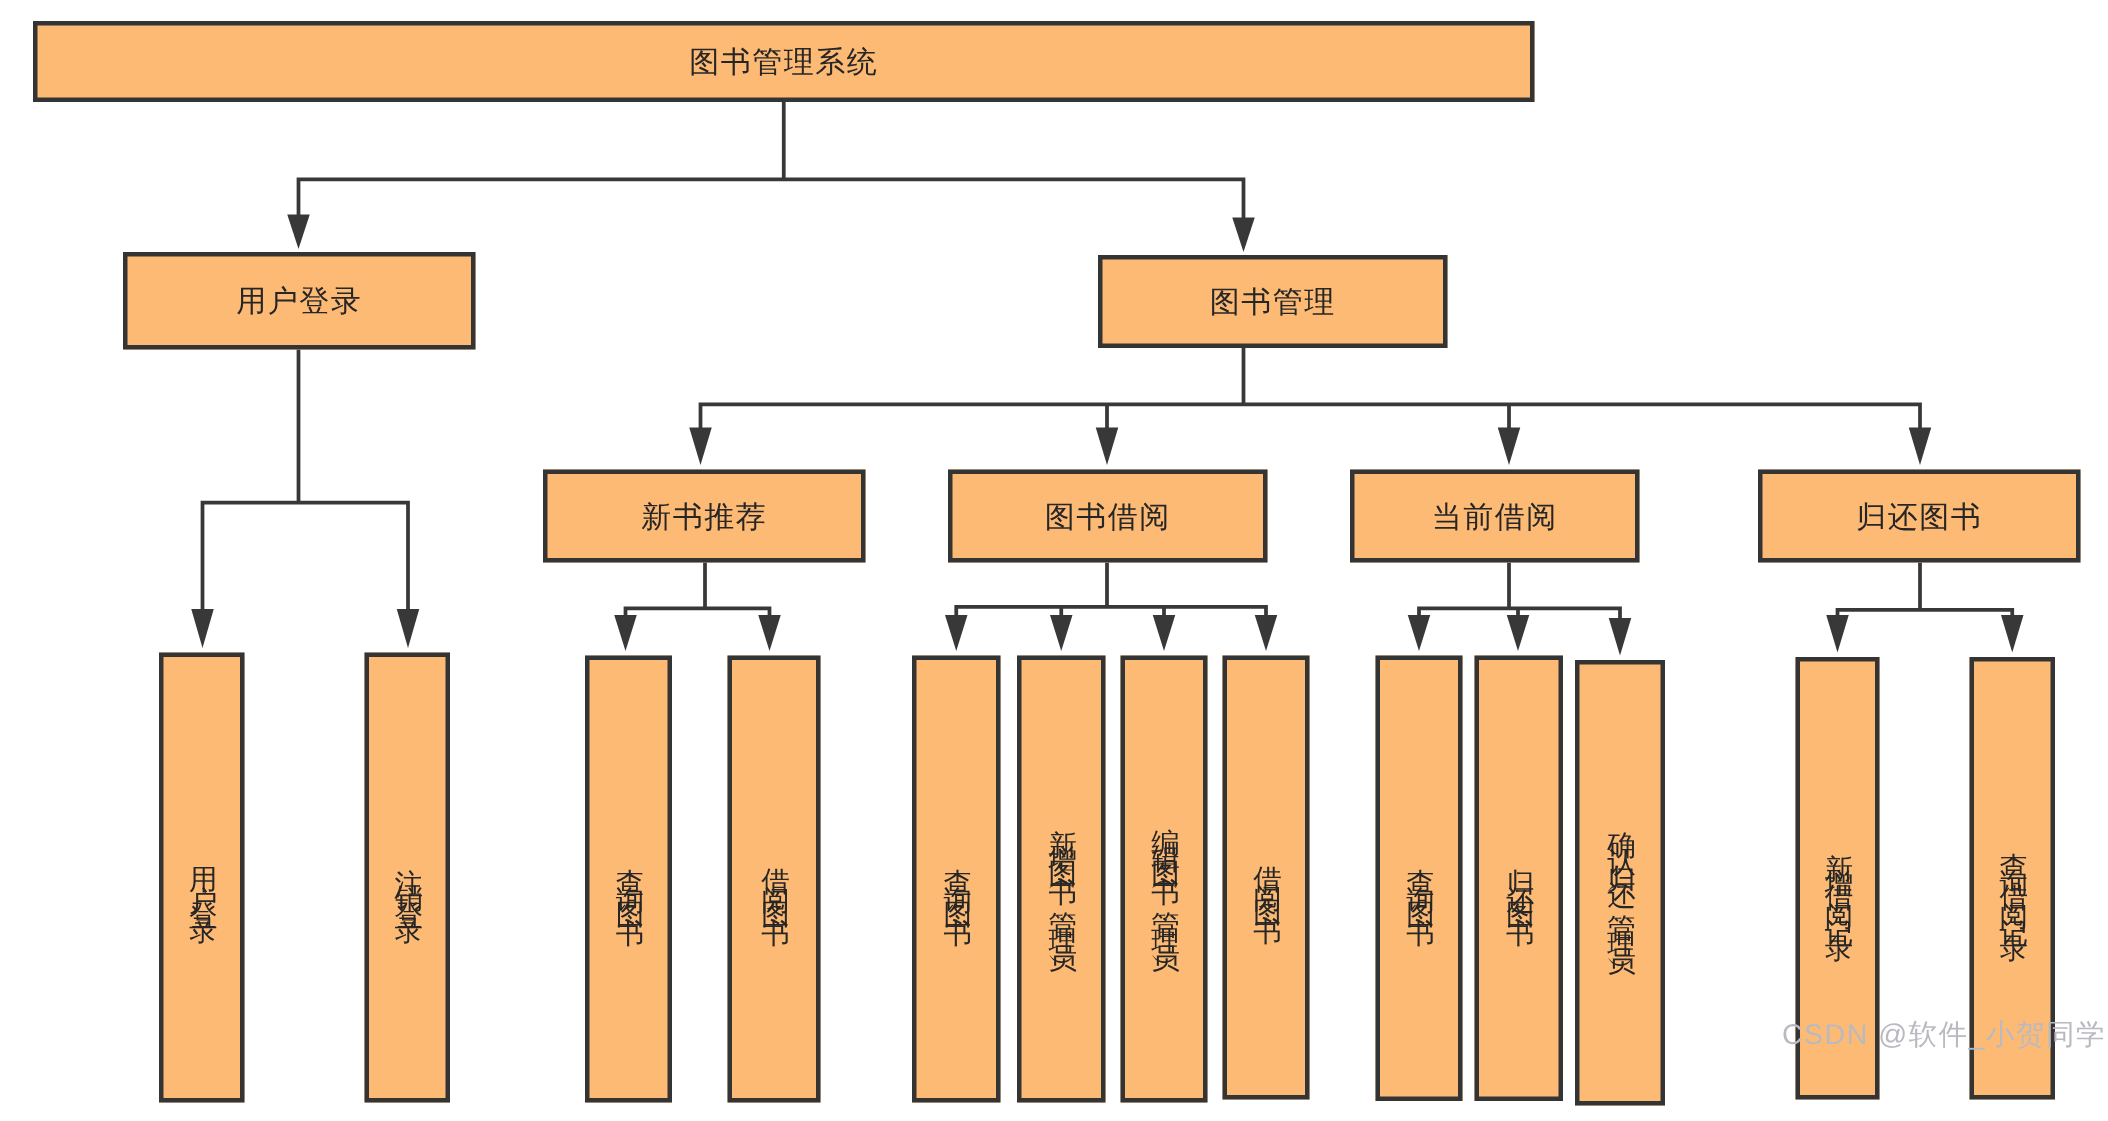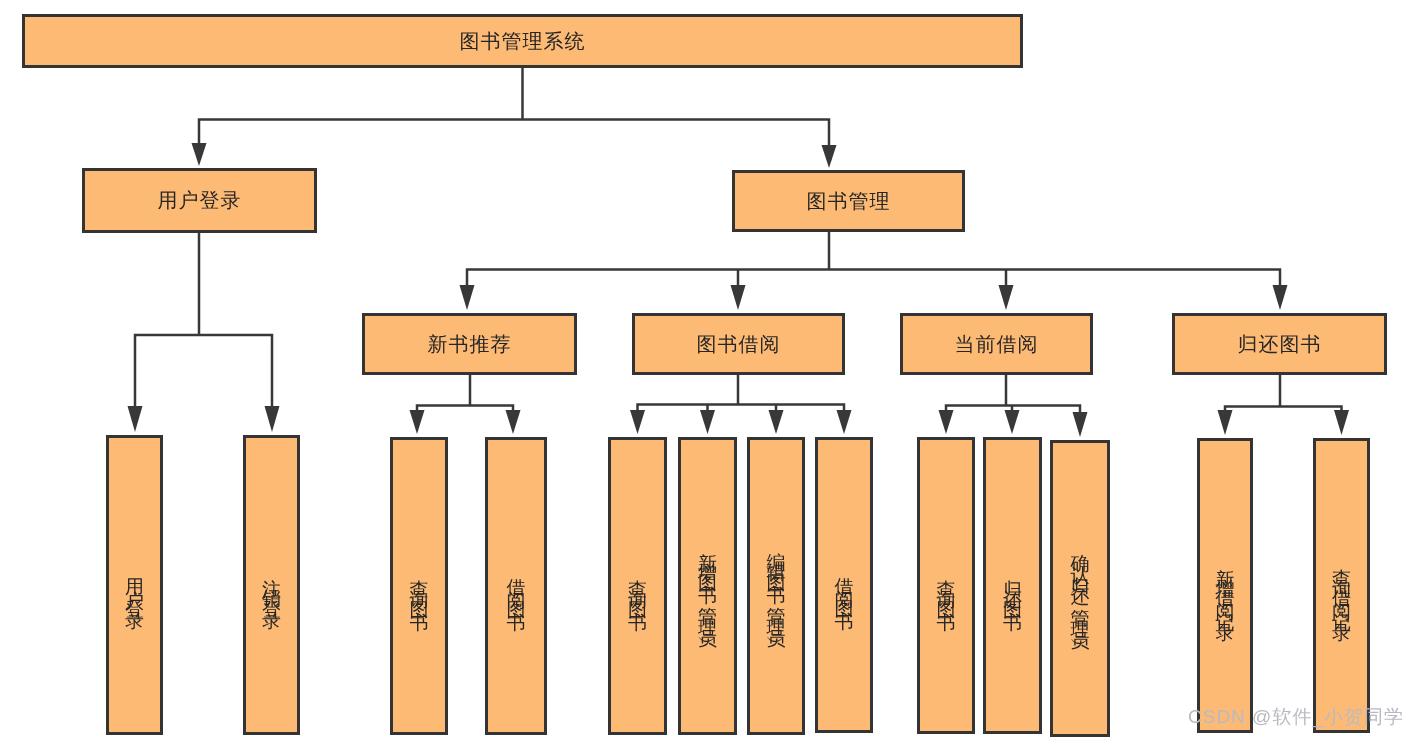--- a/index.html
+++ b/index.html
@@ -27,21 +27,21 @@
   }
   .leaf {
     writing-mode: vertical-rl;
     text-orientation: mixed;
     font-size: 19px;
     letter-spacing: 11px;
   }
   .watermark {
     position: absolute;
     left: 1188px;
-    top: 704px;
+    top: 677px;
     font-size: 19px;
     letter-spacing: 1px;
     white-space: nowrap;
     color: #b9bac1;
     z-index: 5;
   }
 </style>
 </head>
 <body>
 

